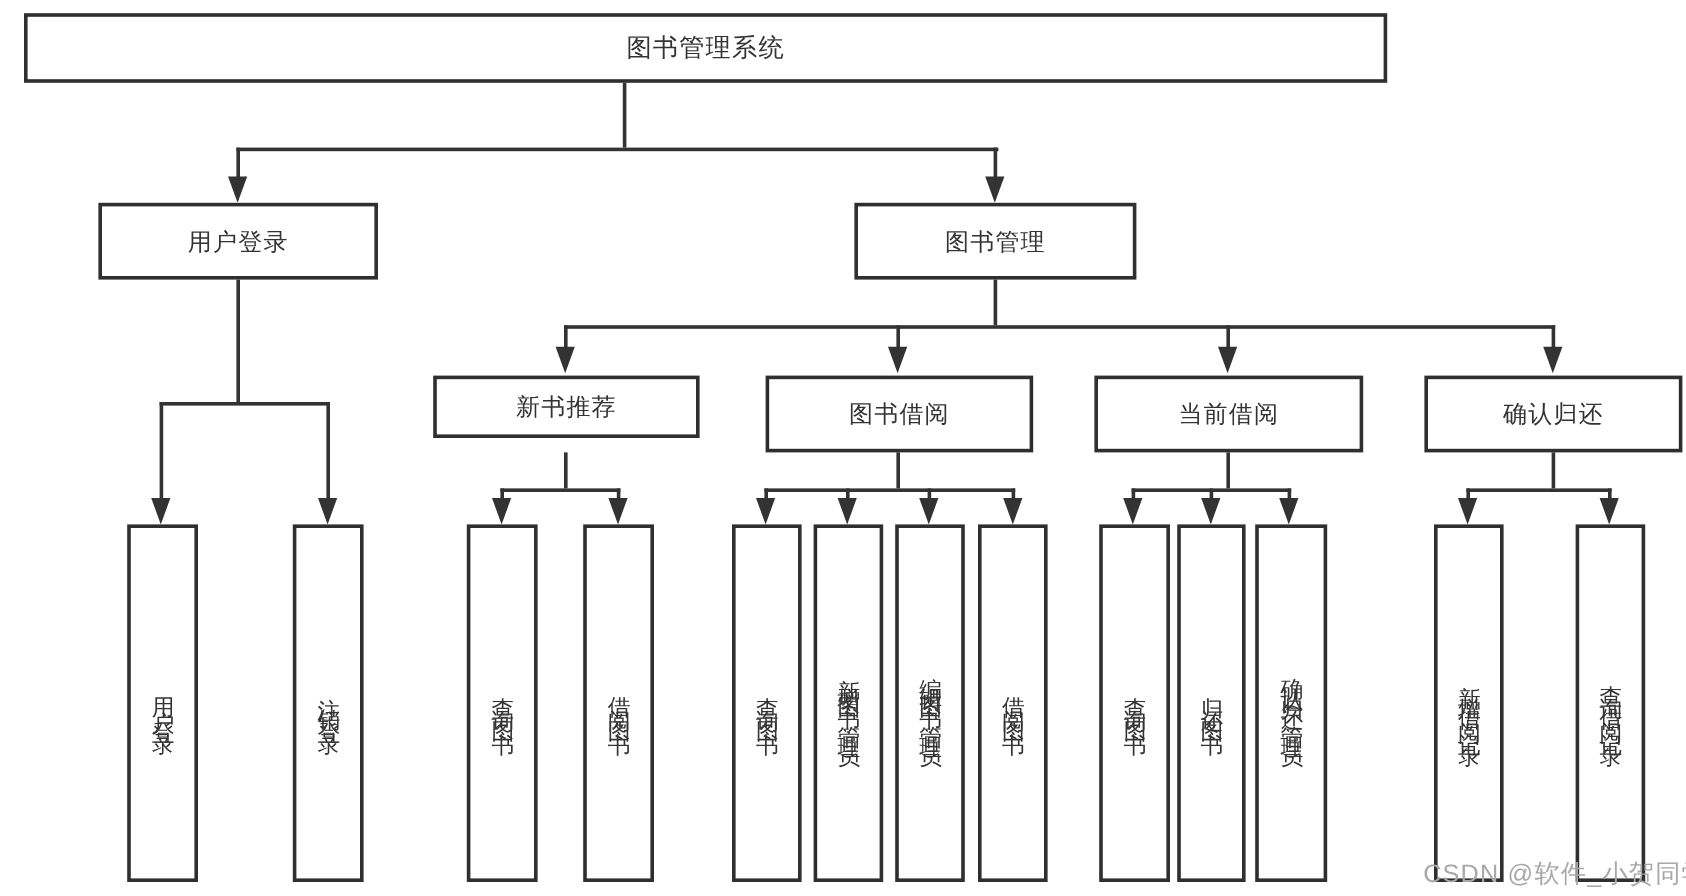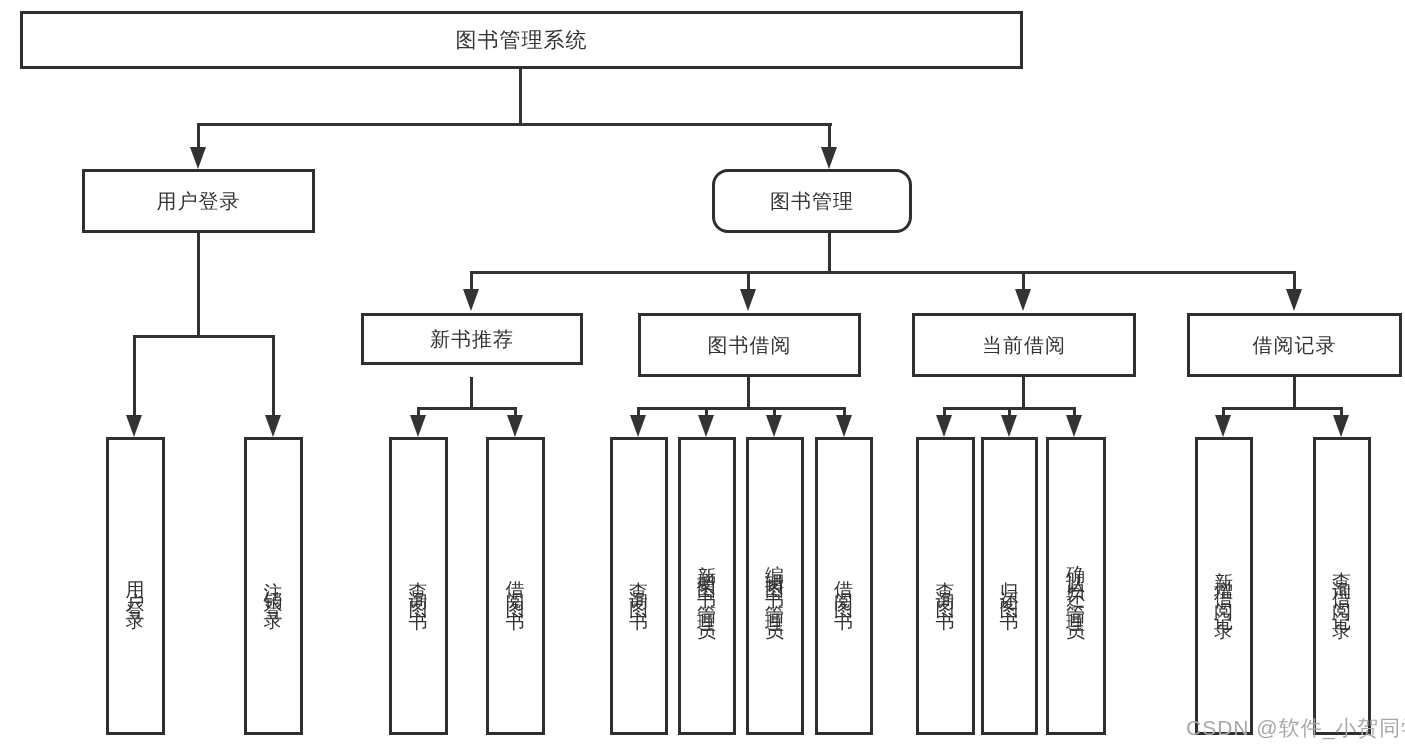--- a/index.html
+++ b/index.html
@@ -27,35 +27,35 @@
   .watermark{
     position:absolute;left:1186px;top:714px;font-size:21px;color:#a8a8a8;
     letter-spacing:1px;white-space:nowrap;z-index:5;
   }
 </style>
 </head>
 <body>
 
 <div class="stage">
 
-  <div class="node" style="left:20px;top:11px;width:1003px;height:58px;font-size:21px;">
+  <div class="node" style="left:20px;top:11px;width:1136px;height:58px;font-size:21px;">
     <span>图书管理系统</span>
   </div>
 
   <div class="vline" style="left:519px;top:69px;width:3px;height:54px;"></div>
   <div class="hline" style="left:197px;top:123px;width:635px;height:3px;"></div>
   <div class="vline" style="left:197px;top:123px;width:3px;height:28px;"></div>
   <div class="arrow" style="left:190px;top:147px;"></div>
   <div class="vline" style="left:828px;top:123px;width:3px;height:28px;"></div>
   <div class="arrow" style="left:821px;top:147px;"></div>
 
   <div class="node" style="left:82px;top:169px;width:233px;height:64px;">
     <span>用户登录</span>
   </div>
-  <div class="node" style="left:712px;top:169px;width:200px;height:64px;border-radius:16px;">
+  <div class="node" style="left:712px;top:169px;width:235px;height:64px;">
     <span>图书管理</span>
   </div>
 
   <div class="vline" style="left:197px;top:233px;width:3px;height:102px;"></div>
   <div class="hline" style="left:133px;top:335px;width:142px;height:3px;"></div>
   <div class="vline" style="left:133px;top:335px;width:3px;height:80px;"></div>
   <div class="arrow" style="left:126px;top:415px;"></div>
   <div class="vline" style="left:272px;top:335px;width:3px;height:80px;"></div>
   <div class="arrow" style="left:265px;top:415px;"></div>
 
@@ -73,21 +73,21 @@
   <div class="node" style="left:361px;top:313px;width:222px;height:52px;">
     <span>新书推荐</span>
   </div>
   <div class="node" style="left:912px;top:313px;width:224px;height:64px;">
     <span>当前借阅</span>
   </div>
   <div class="node" style="left:638px;top:313px;width:223px;height:64px;">
     <span>图书借阅</span>
   </div>
   <div class="node" style="left:1187px;top:313px;width:215px;height:64px;">
-    <span>借阅记录</span>
+    <span>确认归还</span>
   </div>
 
   <div class="vline" style="left:470px;top:377px;width:3px;height:30px;"></div>
   <div class="hline" style="left:417px;top:407px;width:100px;height:3px;"></div>
   <div class="vline" style="left:417px;top:407px;width:3px;height:10px;"></div>
   <div class="arrow" style="left:410px;top:415px;"></div>
   <div class="vline" style="left:514px;top:407px;width:3px;height:10px;"></div>
   <div class="arrow" style="left:507px;top:415px;"></div>
 
   <div class="vline" style="left:747px;top:377px;width:3px;height:30px;"></div>

